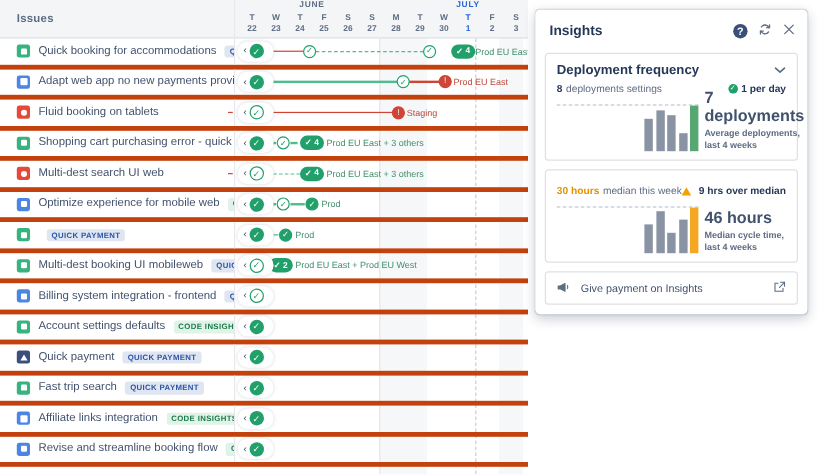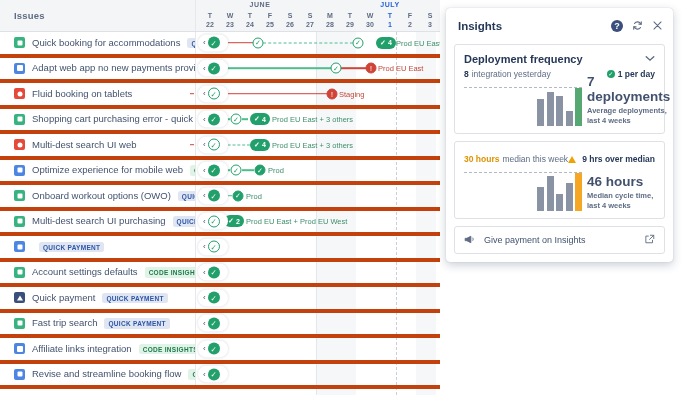--- a/index.html
+++ b/index.html
@@ -434,41 +434,40 @@
                   <span class="chk">✓</span>
                 </span>
               </div>
             </div>
           </div>
           <div class="row">
             <div class="row-left">
               <span class="itype story">
                 <i></i>
               </span>
-              <span class="rtitle">Onboard workout options (OWO)</span>
               <span class="tag blue">QUICK PAYMENT</span>
             </div>
             <div class="row-right">
               <div class="seg green" style="left: 22px; width: 14px;"></div>
               <div class="node solid" style="left: 42px;">✓</div>
               <div class="env-lbl" style="left: 50px;">Prod</div>
               <div class="scroll-pill" style="left: 2px;">
                 <span class="chev">‹</span>
                 <span class="ball full">
                   <span class="chk">✓</span>
                 </span>
               </div>
             </div>
           </div>
           <div class="row">
             <div class="row-left">
               <span class="itype story">
                 <i></i>
               </span>
-              <span class="rtitle">Multi-dest search UI purchasing</span>
+              <span class="rtitle">Multi-dest booking UI mobileweb</span>
               <span class="tag blue">QUICK PAYMENT</span>
             </div>
             <div class="row-right">
               <div class="seg green" style="left: 22px; width: 6px;"></div>
               <div class="cnt-badge" style="left: 28px;">
                 <span>✓</span>
                 <span>2</span>
               </div>
               <div class="env-lbl" style="left: 50px;">Prod EU East + Prod EU West</div>
               <div class="scroll-pill" style="left: 2px;">
@@ -477,20 +476,21 @@
                   <span class="chk">✓</span>
                 </span>
               </div>
             </div>
           </div>
           <div class="row">
             <div class="row-left">
               <span class="itype task">
                 <i></i>
               </span>
+              <span class="rtitle">Billing system integration - frontend</span>
               <span class="tag blue">QUICK PAYMENT</span>
             </div>
             <div class="row-right">
               <div class="scroll-pill" style="left: 2px;">
                 <span class="chev">‹</span>
                 <span class="ball ring">
                   <span class="chk">✓</span>
                 </span>
               </div>
             </div>
@@ -609,21 +609,21 @@
       <div class="card-head">
         <div class="card-title">Deployment frequency</div>
         <div class="caret">
           <svg width="10" height="7" viewBox="0 0 12 8" fill="none" stroke="#5e6c84" stroke-width="1.7" stroke-linecap="round">
               <path d="M1.5 2l4.5 4 4.5-4"></path>
             </svg>
         </div>
       </div>
       <div class="card-sub">
         <b>8</b>
-        <span style="margin-left:3px">integration yesterday</span>
+        <span style="margin-left:3px">deployments settings</span>
         <span class="sub-right">
           <span class="dot-g">✓</span>
           <span class="sub-strong">1 per day</span>
         </span>
       </div>
       <div class="spark-wrap">
         <div class="spark">
           <div class="avg-line" id="avg1" style="bottom: 38px;"></div>
           <div class="bars" id="bars1">
               <div class="bar" style="height: 27px;"></div>

